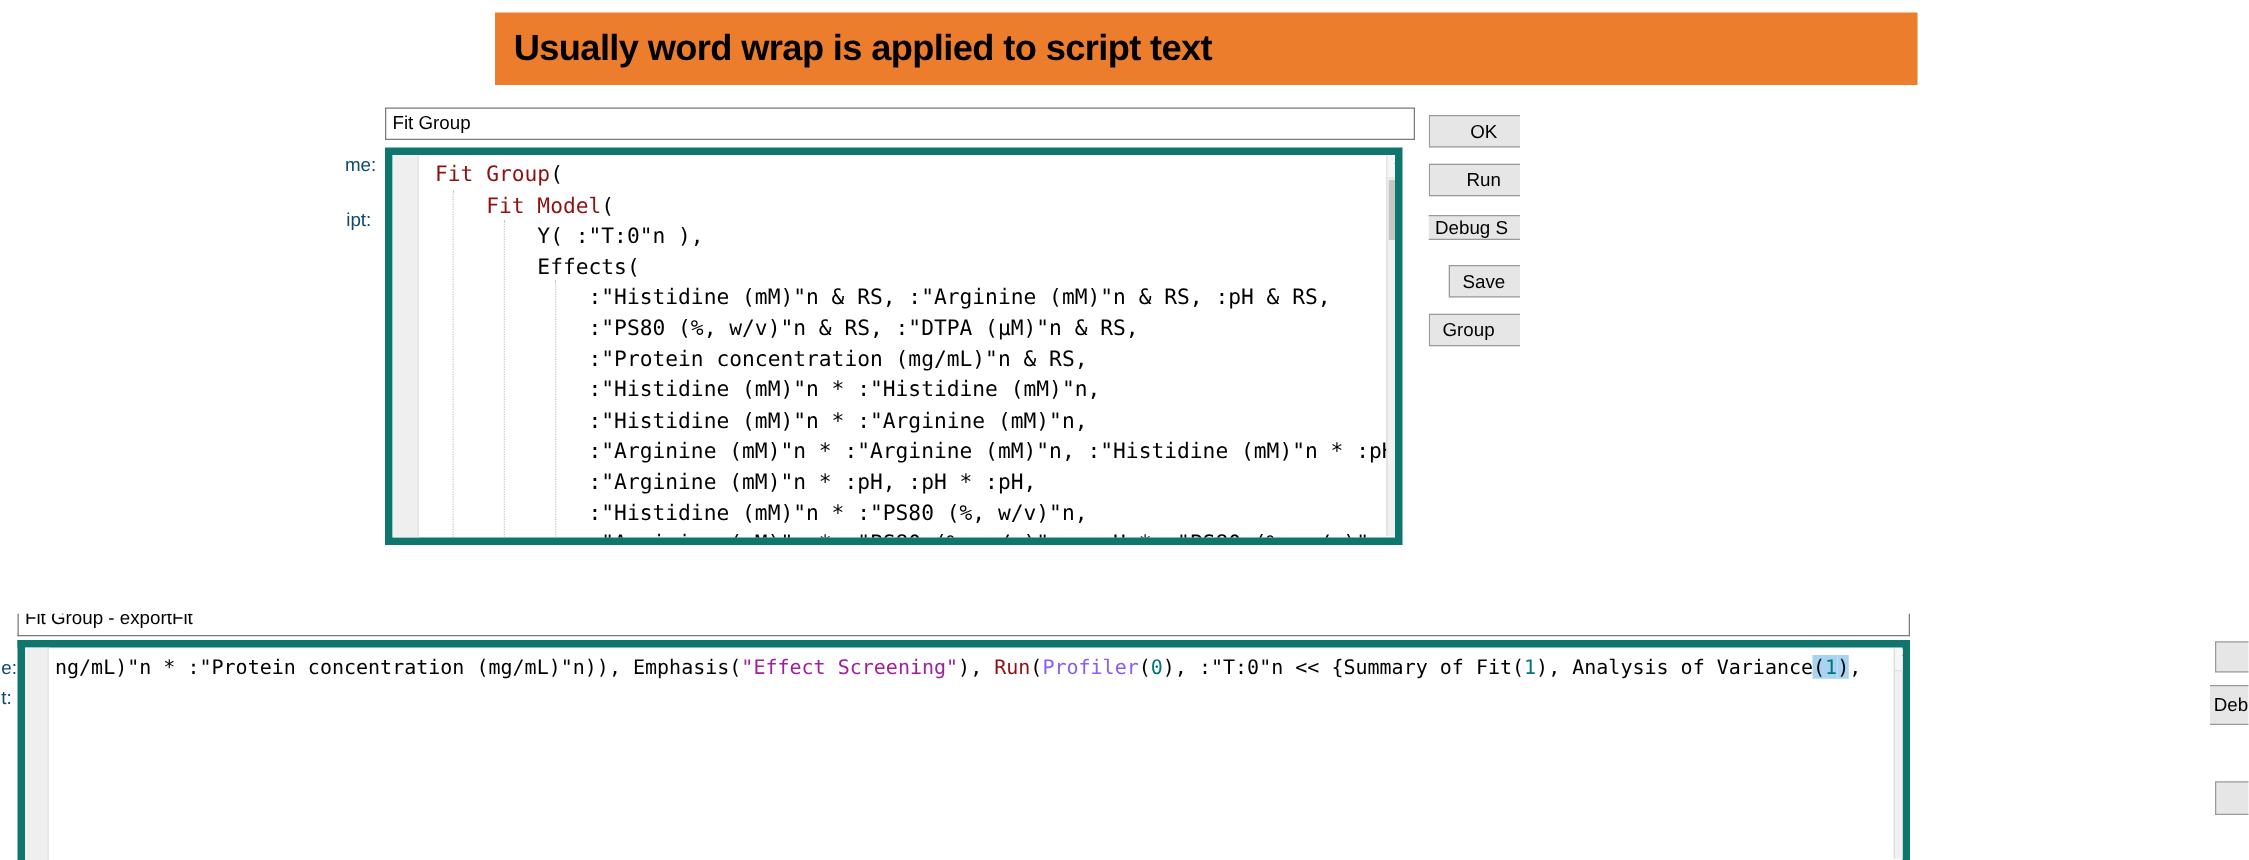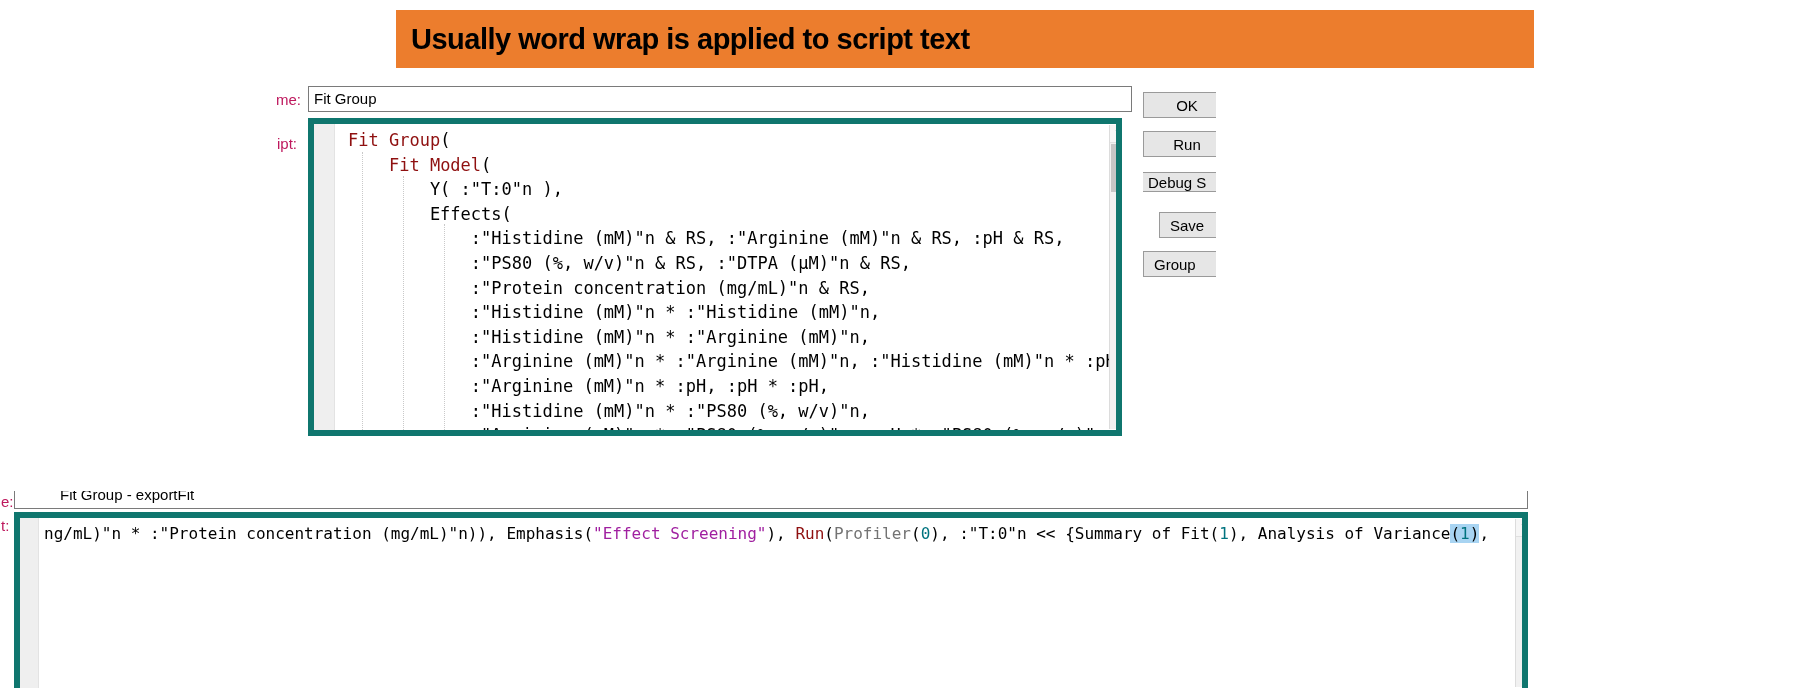--- a/index.html
+++ b/index.html
@@ -1,36 +1,36 @@
 <!DOCTYPE html>
 <html><head>
 <meta charset="utf-8">
 <style>
   html,body{margin:0;padding:0;background:#fff;}
   .page{position:relative;width:1799px;height:688px;background:#fff;overflow:hidden;
         font-family:"Liberation Sans",sans-serif;color:#000;}
   .abs{position:absolute;}
   .banner{background:#EC7D2D;display:flex;align-items:center;box-sizing:border-box;
           padding-left:15px;font-weight:bold;font-size:29px;color:#000;letter-spacing:-0.5px;}
-  .field-label{font-size:15px;color:#be185d;white-space:nowrap;}
+  .field-label{font-size:15px;color:#0c4a6e;white-space:nowrap;margin-top:33px;}
   .text-input{box-sizing:border-box;background:#fff;border:1px solid #7a7a7a;
               font-size:15px;padding:3px 5px;overflow:hidden;white-space:nowrap;}
   .name-clip{box-sizing:border-box;background:#fff;border:1px solid #7a7a7a;border-top:none;
-             overflow:hidden;padding-left:40px;}
+             overflow:hidden;}
   .name-clip .inner{position:relative;top:-5px;font-size:15px;padding-left:5px;white-space:nowrap;}
   .editor{box-sizing:border-box;background:#fff;border:6px solid #0f766e;overflow:hidden;}
   .editor.no-bottom{border-bottom:none;}
   .gutter{position:absolute;left:0;top:0;bottom:0;background:#efefef;border-right:1px solid #e3e3e3;}
   .code{position:absolute;font-family:"DejaVu Sans Mono","Liberation Mono",monospace;
         color:#000;white-space:pre;}
   .code-line{white-space:pre;}
   .tok-pl{color:#000;}
   .tok-kw{color:#8F1010;}
   .tok-str{color:#A020A0;}
-  .tok-fn{color:#737373;}
+  .tok-fn{color:#8b5cf6;}
   .tok-num{color:#00737F;}
   .tok-hl{background:#A8D4F2;}
   .indent-guide{position:absolute;width:0;border-left:1px dotted #c9c9c9;}
   .vscroll{position:absolute;top:1px;bottom:1px;width:17px;background:#F1F1F1;border-left:1px solid #dcdcdc;}
   .scroll-btn{position:absolute;left:0;top:0;width:17px;height:17px;background:#F6F6F6;
               border-bottom:1px solid #e0e0e0;color:#6a6a6a;font-size:14px;line-height:16px;text-align:center;}
   .scroll-thumb{position:absolute;left:1px;width:15px;background:#c6c6c6;}
   .btn{position:absolute;box-sizing:border-box;background:#E6E6E6;border:1px solid #9a9a9a;
        font-size:15px;color:#000;display:flex;align-items:center;justify-content:center;white-space:nowrap;}
   .btn.left-label{justify-content:flex-start;padding-left:4px;}
@@ -97,14 +97,25 @@
     <div class="gutter" style="width:18px;"></div>
     <div class="code" style="left:24px;top:4px;font-size:16px;line-height:23px;"><div class="code-line"><span class="tok-pl">ng/mL)"n * :"Protein concentration (mg/mL)"n)), Emphasis(</span><span class="tok-str">"Effect Screening"</span><span class="tok-pl">), </span><span class="tok-kw">Run</span><span class="tok-pl">(</span><span class="tok-fn">Profiler</span><span class="tok-pl">(</span><span class="tok-num">0</span><span class="tok-pl">), :"T:0"n &lt;&lt; {Summary of Fit(</span><span class="tok-num">1</span><span class="tok-pl">), Analysis of Variance</span><span class="tok-pl tok-hl">(</span><span class="tok-num tok-hl">1</span><span class="tok-pl tok-hl">)</span><span class="tok-pl">,</span></div></div>
     <div class="vscroll" style="left:1495px;">
       <div class="scroll-btn">
         <span>⌃</span>
       </div>
     </div>
   </div>
 
 
+  <div class="clip" style="left:1768px;top:505px;width:31px;height:183px;">
+    <div class="btn" style="left:4px;top:8px;width:40px;height:25px;">
+      <span></span>
+    </div>
+    <div class="btn left-label" style="left:-2px;top:43px;width:44px;height:32px;">
+      <span>Deb</span>
+    </div>
+    <div class="btn" style="left:4px;top:120px;width:40px;height:27px;">
+      <span></span>
+    </div>
+  </div>
 
 </div>
 
 </body></html>

